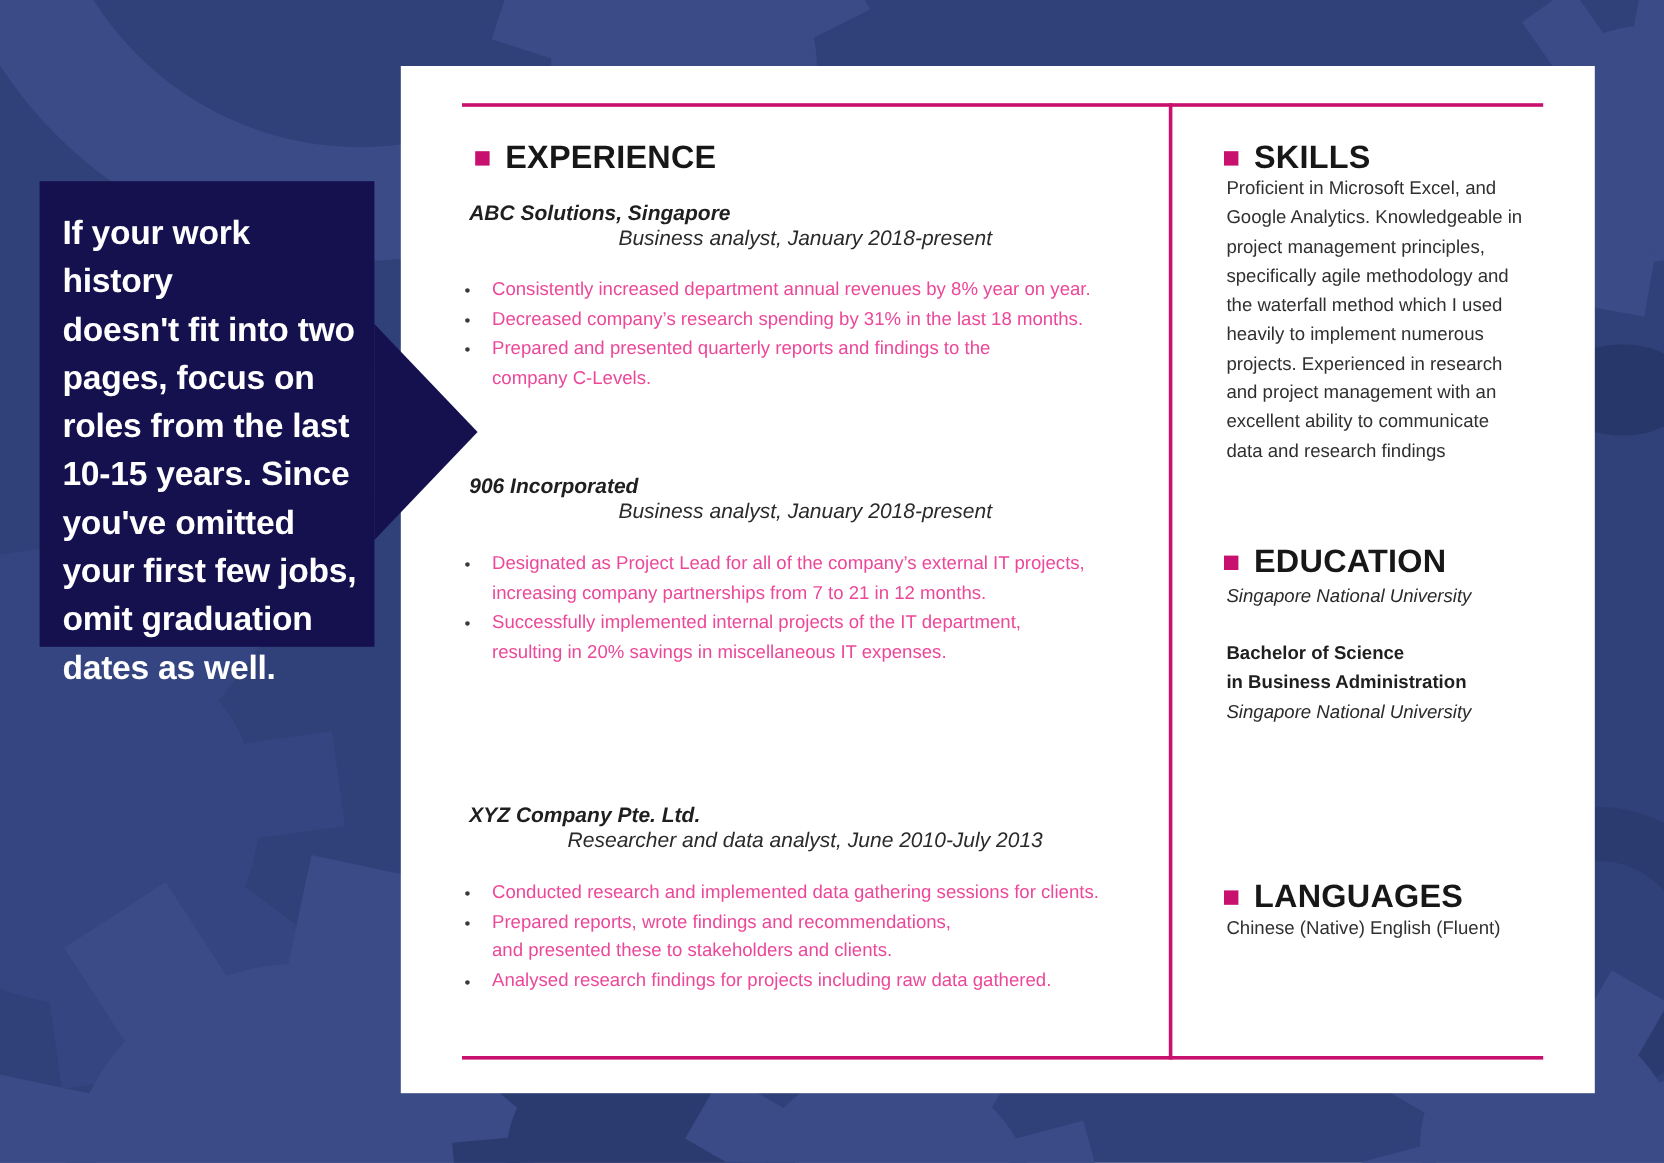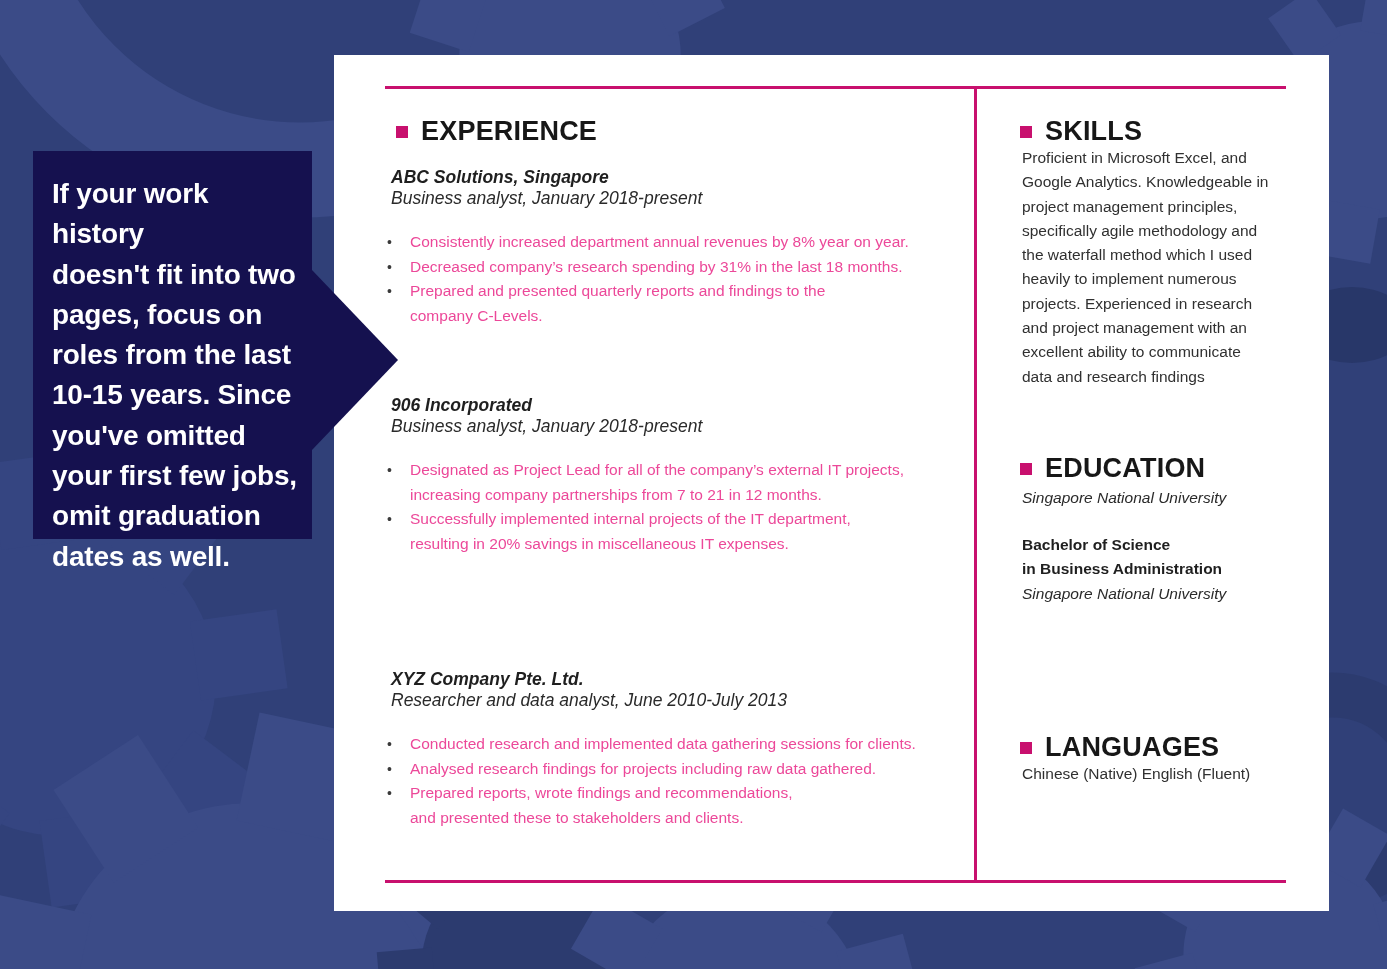--- a/index.html
+++ b/index.html
@@ -28,21 +28,21 @@
 
   .sec-head {
     position: absolute; display: flex; align-items: center; gap: 13px;
     font-size: 27px; font-weight: bold; color: #171717; letter-spacing: 0.2px;
   }
   .sec-head .sq { width: 12px; height: 12px; flex: 0 0 12px; }
 
   
   .job { position: absolute; left: 57px; width: 560px; color: #2c2c2c; }
   .job .company { font-size: 17.5px; font-weight: bold; font-style: italic; line-height: 21px; color: #1f1f1f; }
-  .job .jobtitle { font-size: 17.5px; font-style: italic; line-height: 21px; color: #2a2a2a; }
+  .job .jobtitle { font-size: 17.5px; font-style: italic; line-height: 21px; color: #2a2a2a; text-align: center; }
   .job ul { list-style: none; margin-top: 21px; margin-left: -5px; }
   .job li {
     position: relative; padding-left: 24px;
     font-size: 15.5px; line-height: 24.5px; color: #ec4899;
     white-space: pre-line;
   }
   .job li::before {
     content: "\2022"; position: absolute; left: 1px; top: 0;
     font-size: 14px; color: #3a3a3a;
   }
@@ -136,23 +136,23 @@
         <li>Successfully implemented internal projects of the IT department,
 resulting in 20% savings in miscellaneous IT expenses.</li>
       </ul>
     </div>
 
     <div class="job" style="top:614px">
       <div class="company">XYZ Company Pte. Ltd.</div>
       <div class="jobtitle">Researcher and data analyst, June 2010-July 2013</div>
       <ul>
         <li>Conducted research and implemented data gathering sessions for clients.</li>
-        <li>Analysed research findings for projects including raw data gathered.</li>
         <li>Prepared reports, wrote findings and recommendations,
 and presented these to stakeholders and clients.</li>
+        <li>Analysed research findings for projects including raw data gathered.</li>
       </ul>
     </div>
 
     <div class="sec-head" style="left:686px; top:61px">
       <span class="sq" style="background:#c8106e"></span>
       <span>SKILLS</span>
     </div>
     <div class="rcol-block" style="top:91px">
       <div class="para">Proficient in Microsoft Excel, and
 Google Analytics. Knowledgeable in

